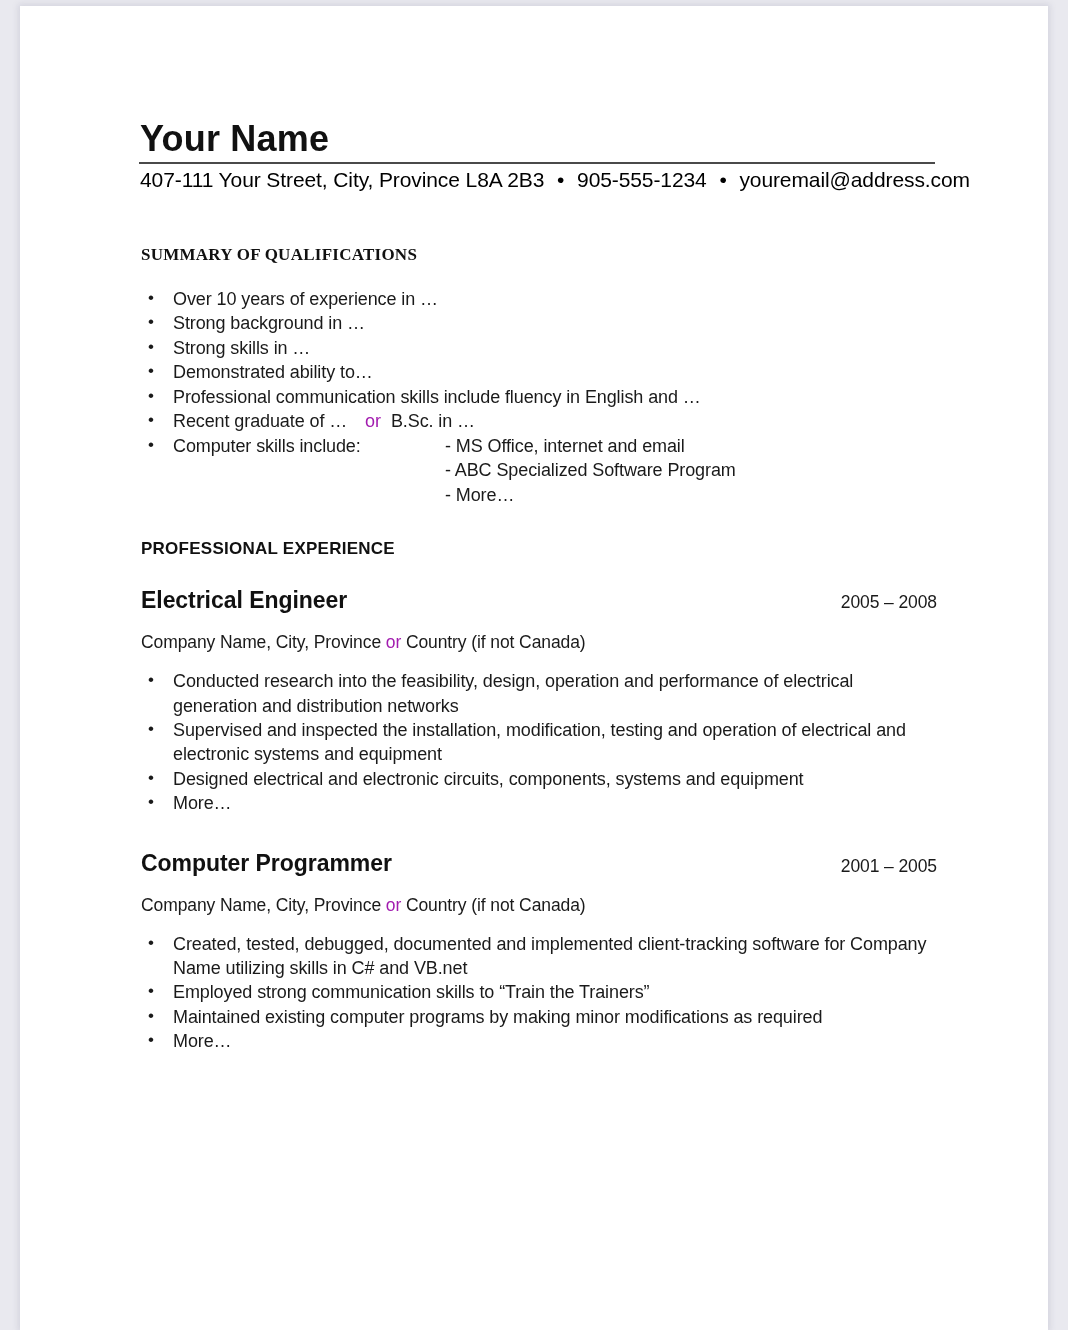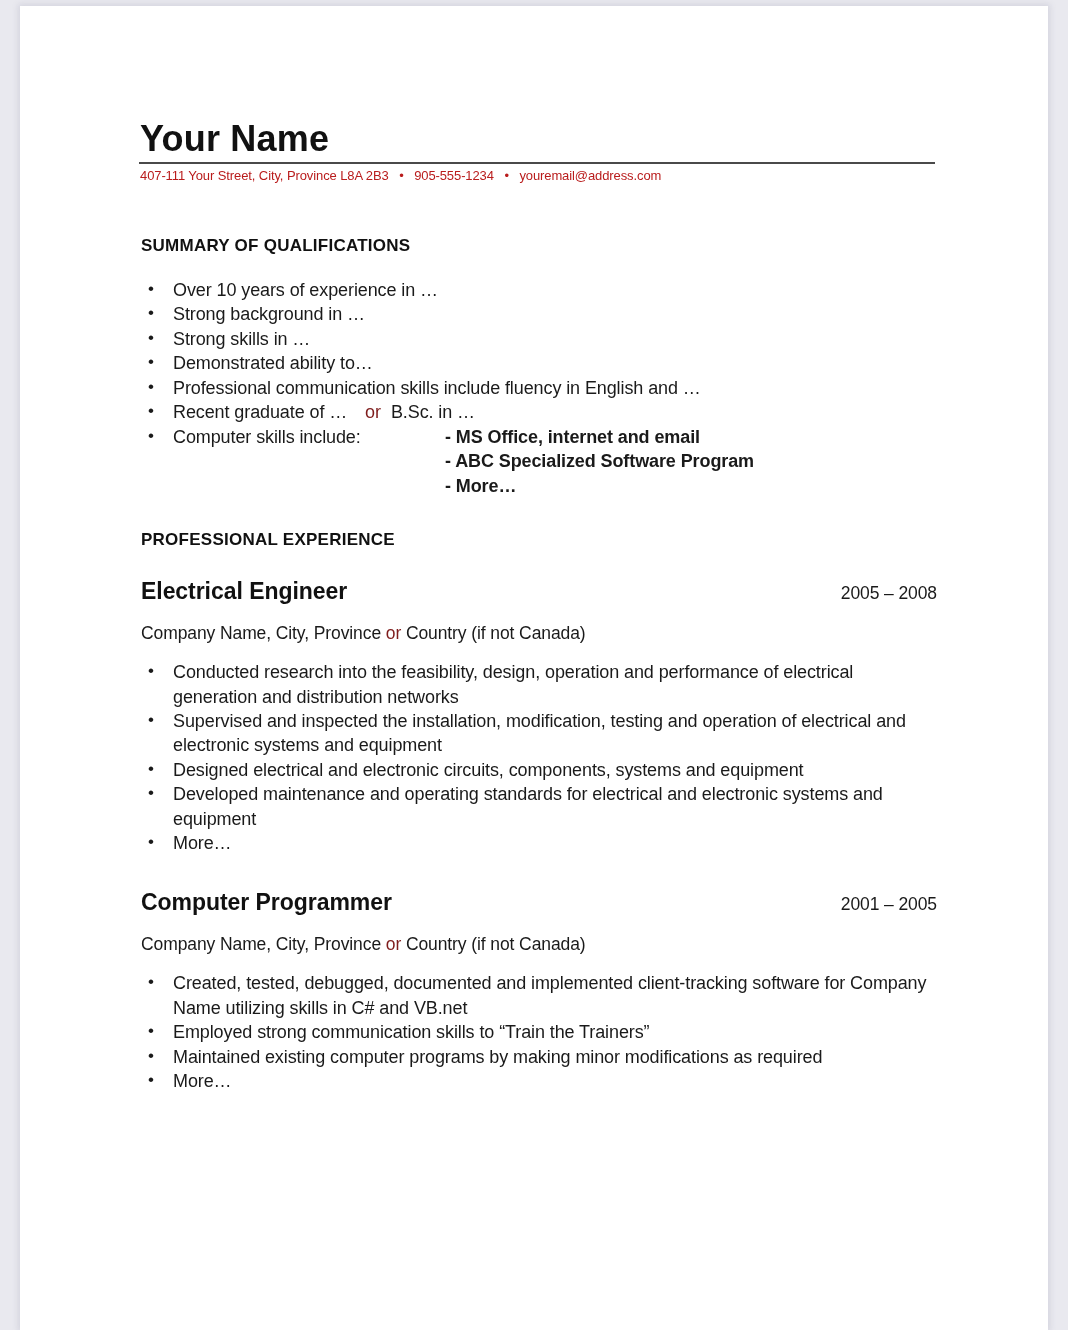--- a/index.html
+++ b/index.html
@@ -44,39 +44,39 @@
     margin: 0;
     padding: 0 0 3px 1px;
   }
   .name-rule {
     width: 796px;
     height: 2px;
     background: #4a4a4a;
     margin: 0 0 4px 0;
   }
   .contact-line {
-    font-size: 13px;
-    color: #b91c1c;
+    font-size: 21px;
+    color: #000000;
     letter-spacing: -0.1px;
     white-space: nowrap;
     padding-left: 1px;
   }
   .contact-sep {
     padding: 0 7px;
   }
 
   
   .section-heading {
     font-size: 17px;
     font-weight: bold;
     color: #111111;
     letter-spacing: 0.25px;
     padding-left: 2px;
   }
-  .sec-summary-head { margin-top: 53px; }
+  .sec-summary-head { margin-top: 53px; font-family: Liberation Serif, serif; }
   .sec-exp-head     { margin-top: 32px; }
 
   
   .bullets {
     list-style: none;
     margin: 0;
     padding: 0;
   }
   .bullets li {
     position: relative;
@@ -95,41 +95,40 @@
     color: #1a1a1a;
   }
   .summary-list { margin-top: 22px; }
   .summary-list li { line-height: 24.5px; }
 
   .job-list { margin-top: 16px; }
   .job-list li { margin-bottom: 0px; }
 
   
   .or-red {
-    color: #7f1d1d;
+    color: #a21caf;
   }
   .or-spaced {
     padding: 0 10px 0 18px;
   }
 
   
   .skills-row {
     display: flex;
   }
   .skills-label {
     width: 272px;
     flex: 0 0 272px;
   }
   .skills-sub {
     flex: 1 1 auto;
   }
   .skills-sub div {
     line-height: 24.4px;
     white-space: nowrap;
-    font-weight: bold;
   }
 
   
   .job-head {
     display: flex;
     justify-content: space-between;
     align-items: baseline;
     margin-top: 28px;
   }
   .job-title {
@@ -145,21 +144,21 @@
     padding-right: 2px;
     letter-spacing: -0.1px;
   }
   .job-company {
     font-size: 17.5px;
     color: #1a1a1a;
     padding-left: 2px;
     margin-top: 18px;
     letter-spacing: -0.1px;
   }
-  .job-block-2 .job-head { margin-top: 34px; }
+  .job-block-2 .job-head { margin-top: 34px; align-items: flex-end; }
 </style>
 </head>
 <body>
 
 <div class="page-shadow-wrap">
   <div class="doc-surface">
     <div class="content">
 
       <div>
         <h1 class="name-heading">Your Name</h1>
@@ -222,23 +221,20 @@
           <li>
             <span>Conducted research into the feasibility, design, operation and performance of electrical generation and distribution networks</span>
           </li>
           <li>
             <span>Supervised and inspected the installation, modification, testing and operation of electrical and electronic systems and equipment</span>
           </li>
           <li>
             <span>Designed electrical and electronic circuits, components, systems and equipment</span>
           </li>
           <li>
-            <span>Developed maintenance and operating standards for electrical and electronic systems and equipment</span>
-          </li>
-          <li>
             <span>More…</span>
           </li>
         </ul>
       </div>
 
       <div class="job-block job-block-2">
         <div class="job-head">
           <span class="job-title">Computer Programmer</span>
           <span class="job-dates">2001 – 2005</span>
         </div>

